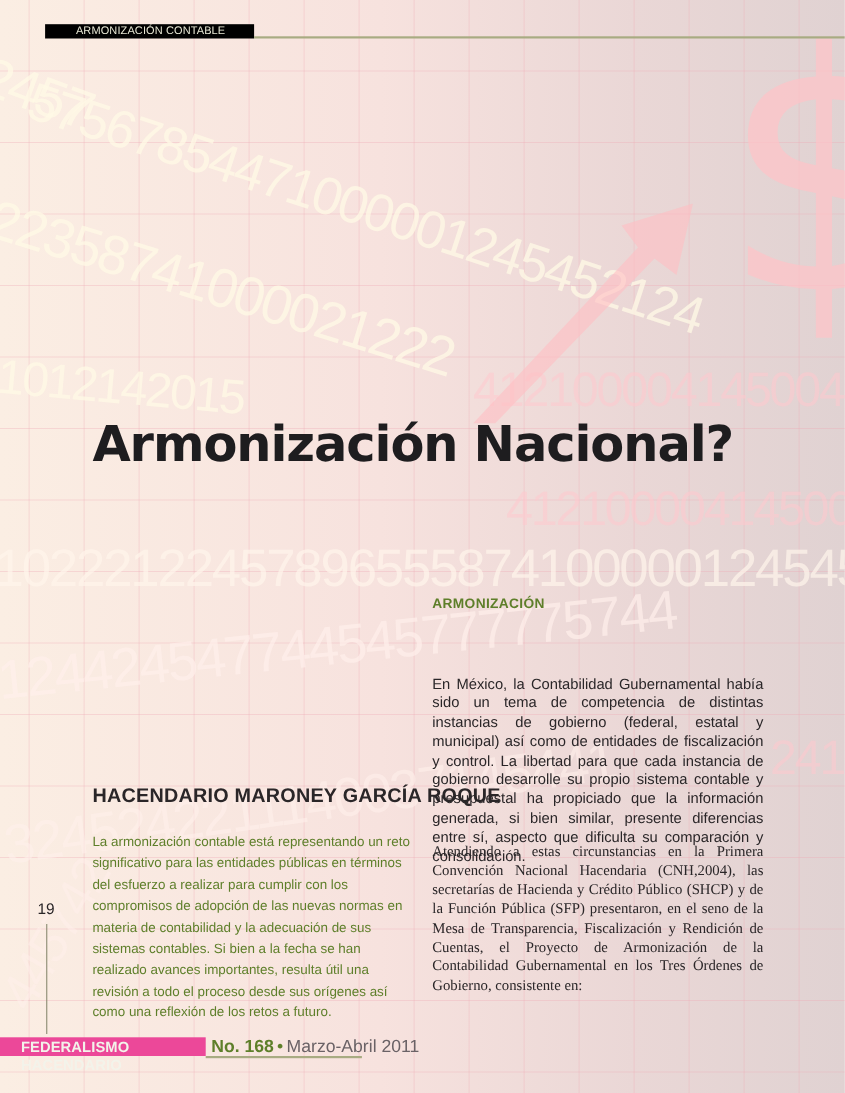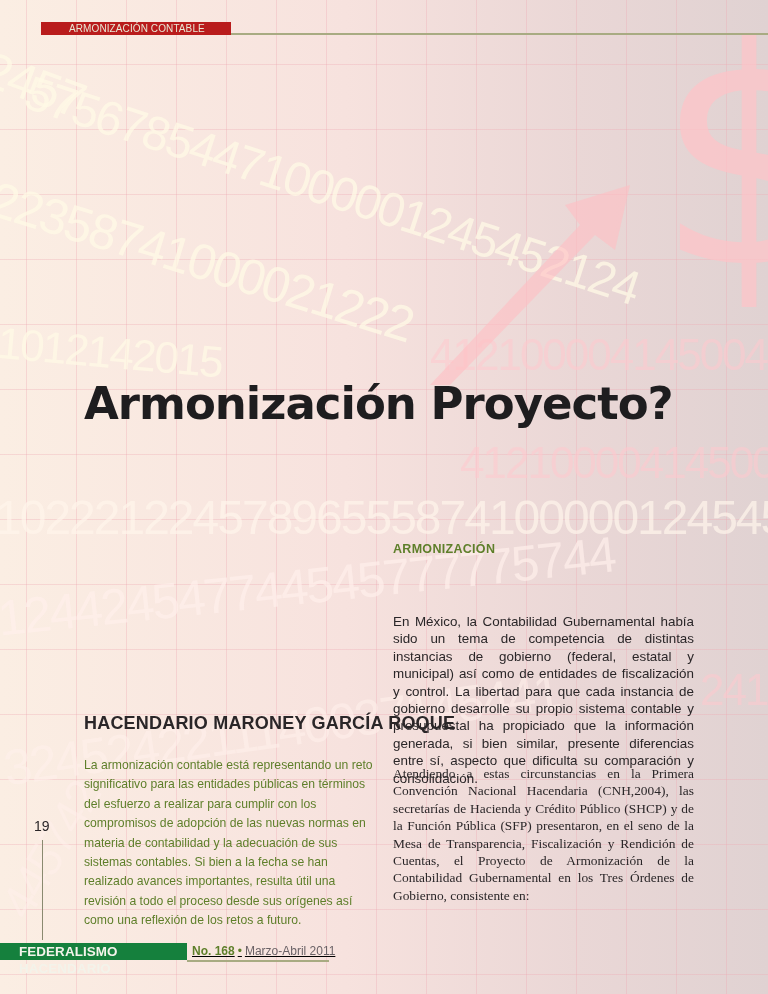--- a/index.html
+++ b/index.html
@@ -23,21 +23,21 @@
   .bgnum.pink { color:rgba(255,200,205,0.55); }
   .dollar {
     position:absolute; left:655px; top:10px; font-size:300px; line-height:1;
     color:rgba(255,195,200,0.7); font-family:"DejaVu Sans", sans-serif;
   }
   .arrow {
     position:absolute; left:430px; top:185px; width:200px; height:200px;
   }
   .section-tab {
     position:absolute; left:41px; top:22px; height:13px; width:190px;
-    background:#b91c1c; color:#e8e8d5; font-size:10px; line-height:13px;
+    background:#000000; color:#e8e8d5; font-size:10px; line-height:13px;
     padding-left:28px; box-sizing:border-box; letter-spacing:0.1px;
   }
   .section-rule { position:absolute; left:231px; top:33px; right:0; height:2px; background:#a8ab82; }
   .title {
     position:absolute; left:84px; top:323px; margin:0;
     font-size:45px; line-height:54px; font-weight:bold; color:#1e1d1f;
     font-family:"DejaVu Sans", sans-serif; letter-spacing:-1px;
   }
   .intro-heading {
     position:absolute; left:393px; top:542px; margin:0;
@@ -54,25 +54,25 @@
     font-size:18px; font-weight:bold; color:#2a2628; letter-spacing:0.2px;
   }
   .abstract {
     position:absolute; left:84px; top:756px; width:290px; margin:0;
     color:#5e7f2a; font-size:12.2px; line-height:19.4px;
   }
   .page-num { position:absolute; left:34px; top:818px; font-size:14px; color:#2a2628; }
   .page-line { position:absolute; left:42px; top:840px; width:1px; height:100px; background:#8a8a70; }
   .footer-tab {
     position:absolute; left:0; top:943px; height:17px; width:187px;
-    background:#15803d; color:#f3f3ea; font-weight:bold; font-size:13.4px; line-height:17px;
+    background:#ec4899; color:#f3f3ea; font-weight:bold; font-size:13.4px; line-height:17px;
     padding-left:19px; box-sizing:border-box; letter-spacing:0.1px;
   }
   .footer-issue {
-    position:absolute; left:192px; top:943px; height:17px; line-height:17px; font-size:12px;text-decoration:underline;
+    position:absolute; left:192px; top:943px; height:17px; line-height:17px; font-size:16px;
   }
   .footer-issue .num { color:#5e7f2a; font-weight:bold; }
   .footer-issue .sep { color:#5e7f2a; margin:0 3px; }
   .footer-issue .date { color:#6a6266; }
   .footer-rule { position:absolute; left:187px; top:960px; width:142px; height:2px; background:#a8ab82; }
 </style>
 </head>
 <body>
 
 <div class="grid"></div>
@@ -92,21 +92,21 @@
 <div class="dollar">$</div>
 <svg class="arrow" viewBox="0 0 200 200">
   <path d="M0,200 L150,40 L135,20 L200,0 L185,65 L165,50 L20,200 Z" fill="rgba(255,190,195,0.6)"></path>
 </svg>
 
 <div class="section-tab">ARMONIZACIÓN CONTABLE</div>
 <div class="section-rule"></div>
 
 <h1 class="title">
   <br>
-  <span>Armonización Proyecto?</span>
+  <span>Armonización Nacional?</span>
 </h1>
 
 <h2 class="author">HACENDARIO MARONEY GARCÍA ROQUE</h2>
 <p class="abstract">La armonización contable está representando un reto significativo para las entidades públicas en términos del esfuerzo a realizar para cumplir con los compromisos de adopción de las nuevas normas en materia de contabilidad y la adecuación de sus sistemas contables. Si bien a la fecha se han realizado avances importantes, resulta útil una revisión a todo el proceso desde sus orígenes así como una reflexión de los retos a futuro.</p>
 <div class="page-num">19</div>
 <div class="page-line"></div>
 
 <h3 class="intro-heading">ARMONIZACIÓN</h3>
 <p class="body-text p1">En México, la Contabilidad Gubernamental había sido un tema de competencia de distintas instancias de gobierno (federal, estatal y municipal) así como de entidades de fiscalización y control. La libertad para que cada instancia de gobierno desarrolle su propio sistema contable y presupuestal ha propiciado que la información generada, si bien similar, presente diferencias entre sí, aspecto que dificulta su comparación y consolidación.</p>
 <p class="body-text p2">Atendiendo a estas circunstancias en la Primera Convención Nacional Hacendaria (CNH,2004), las secretarías de Hacienda y Crédito Público (SHCP) y de la Función Pública (SFP) presentaron, en el seno de la Mesa de Transparencia, Fiscalización y Rendición de Cuentas, el Proyecto de Armonización de la Contabilidad Gubernamental en los Tres Órdenes de Gobierno, consistente en:</p>

